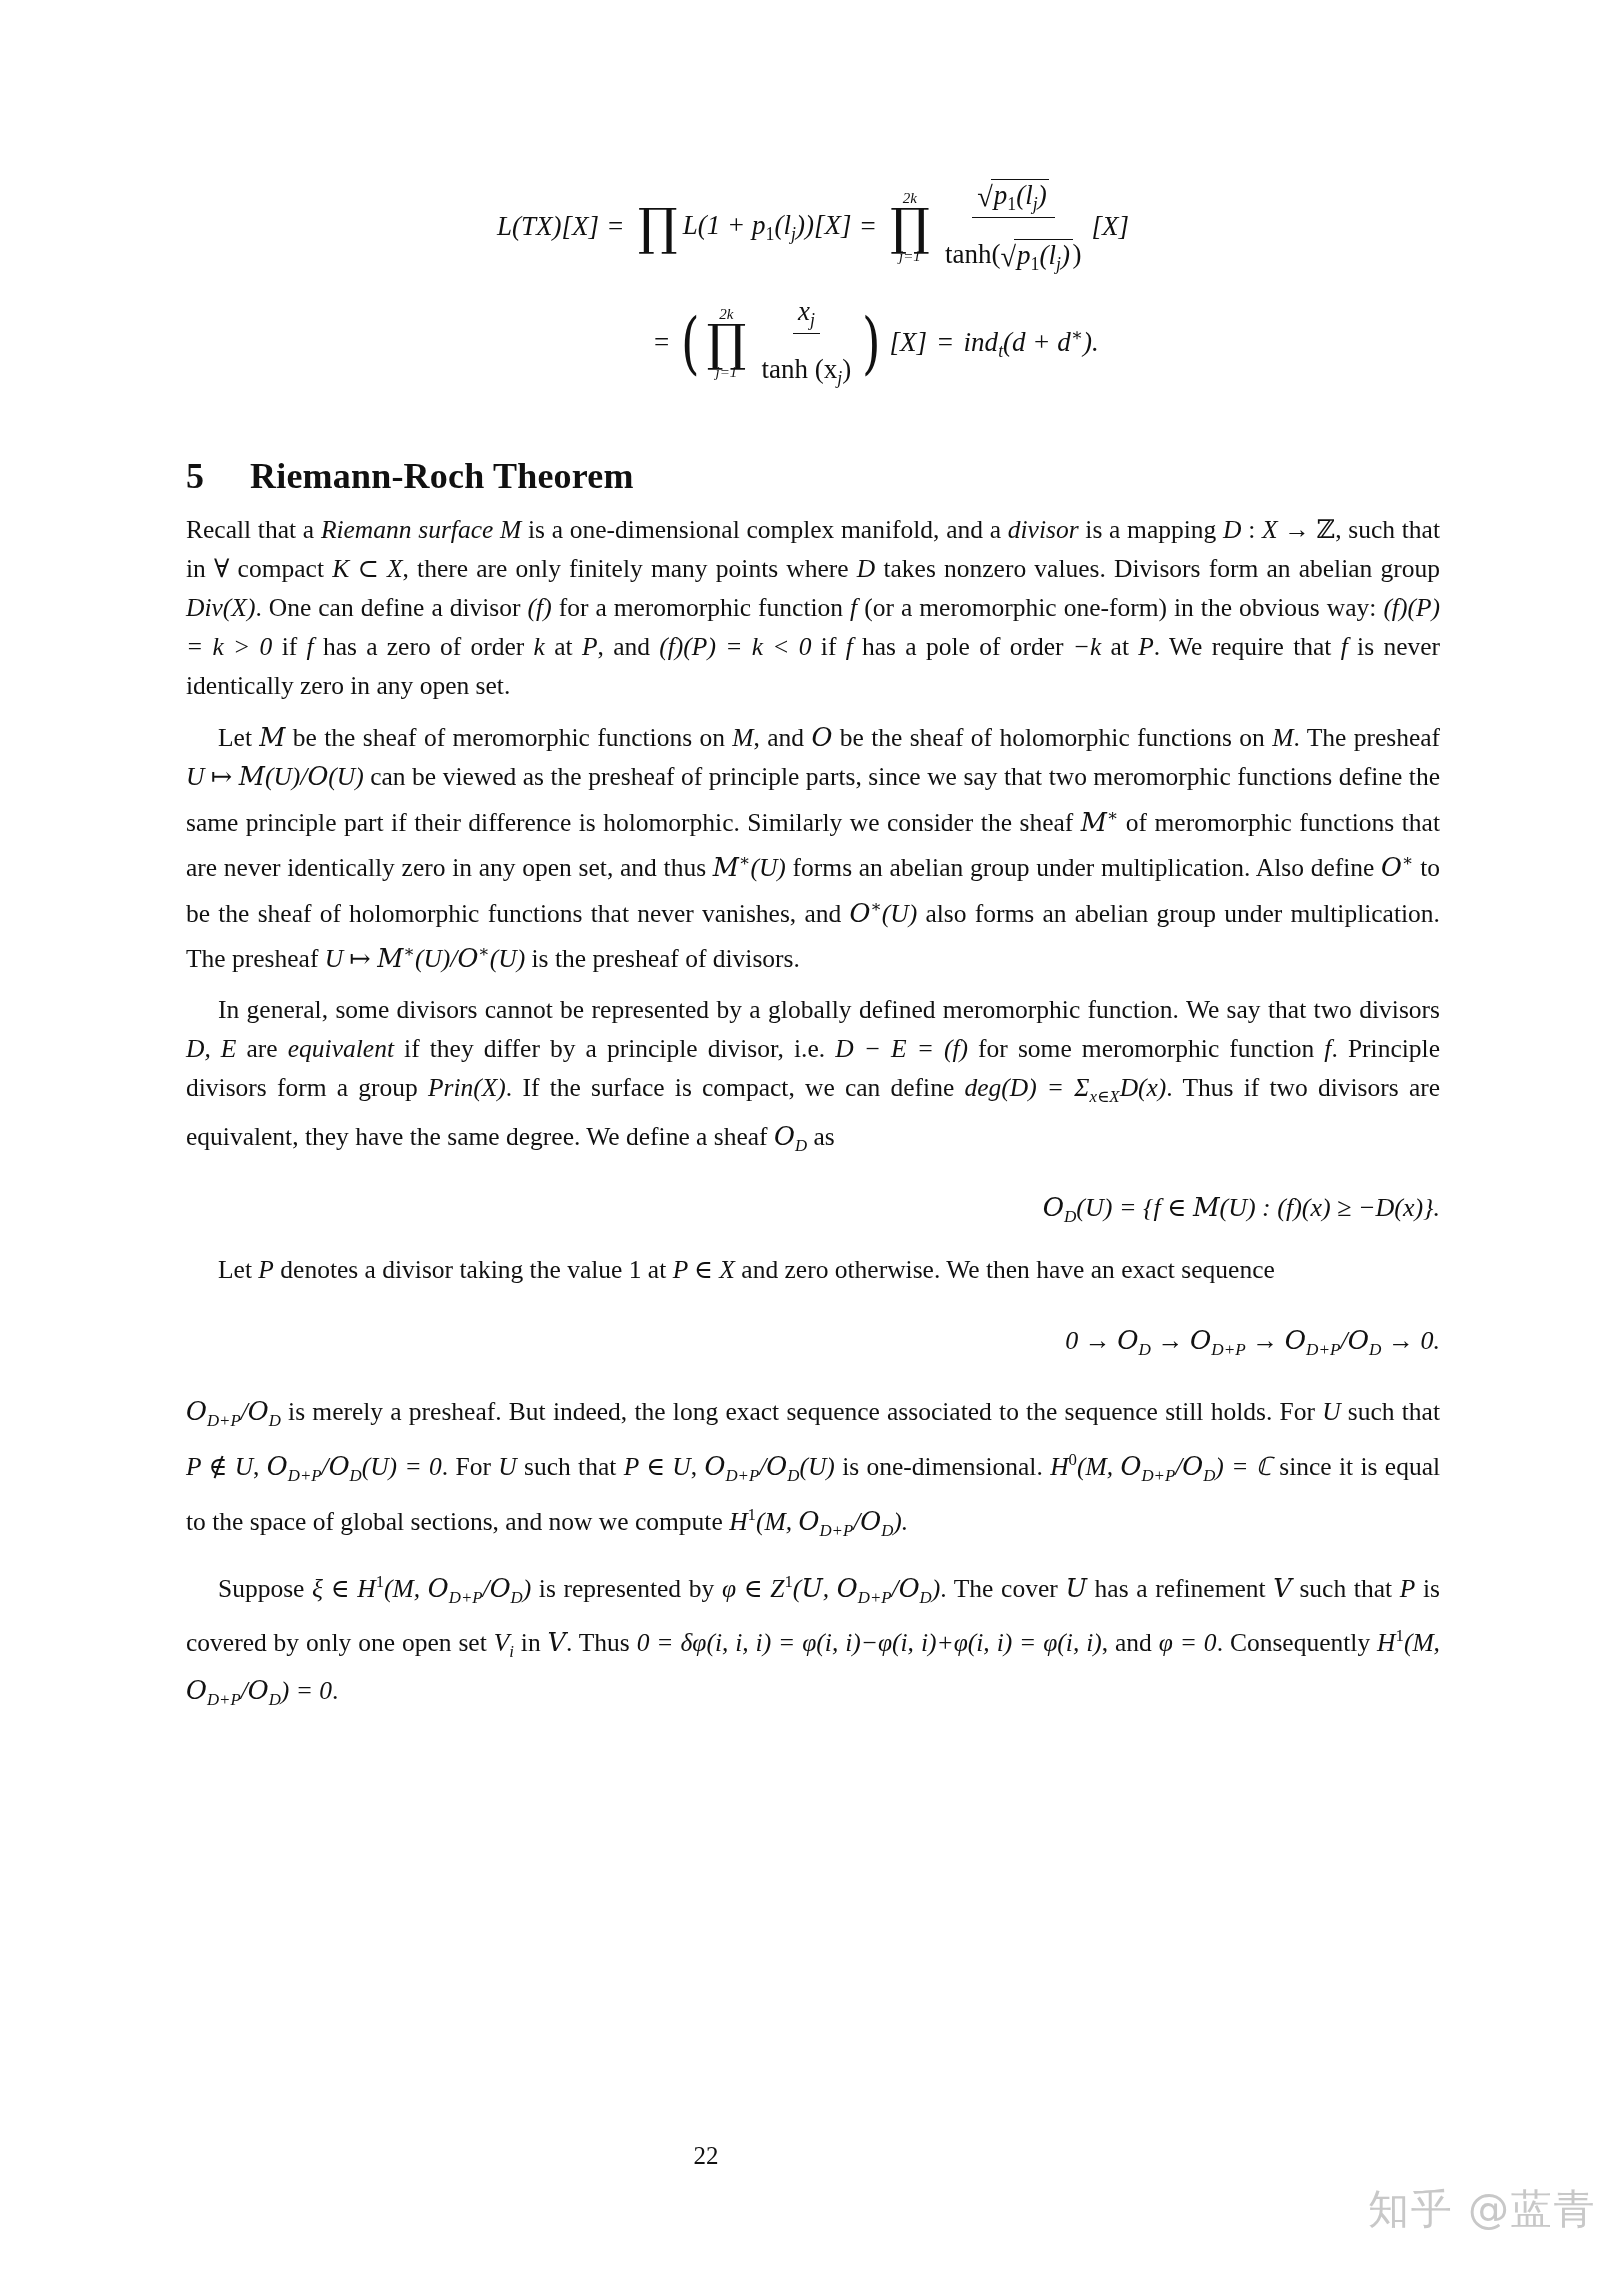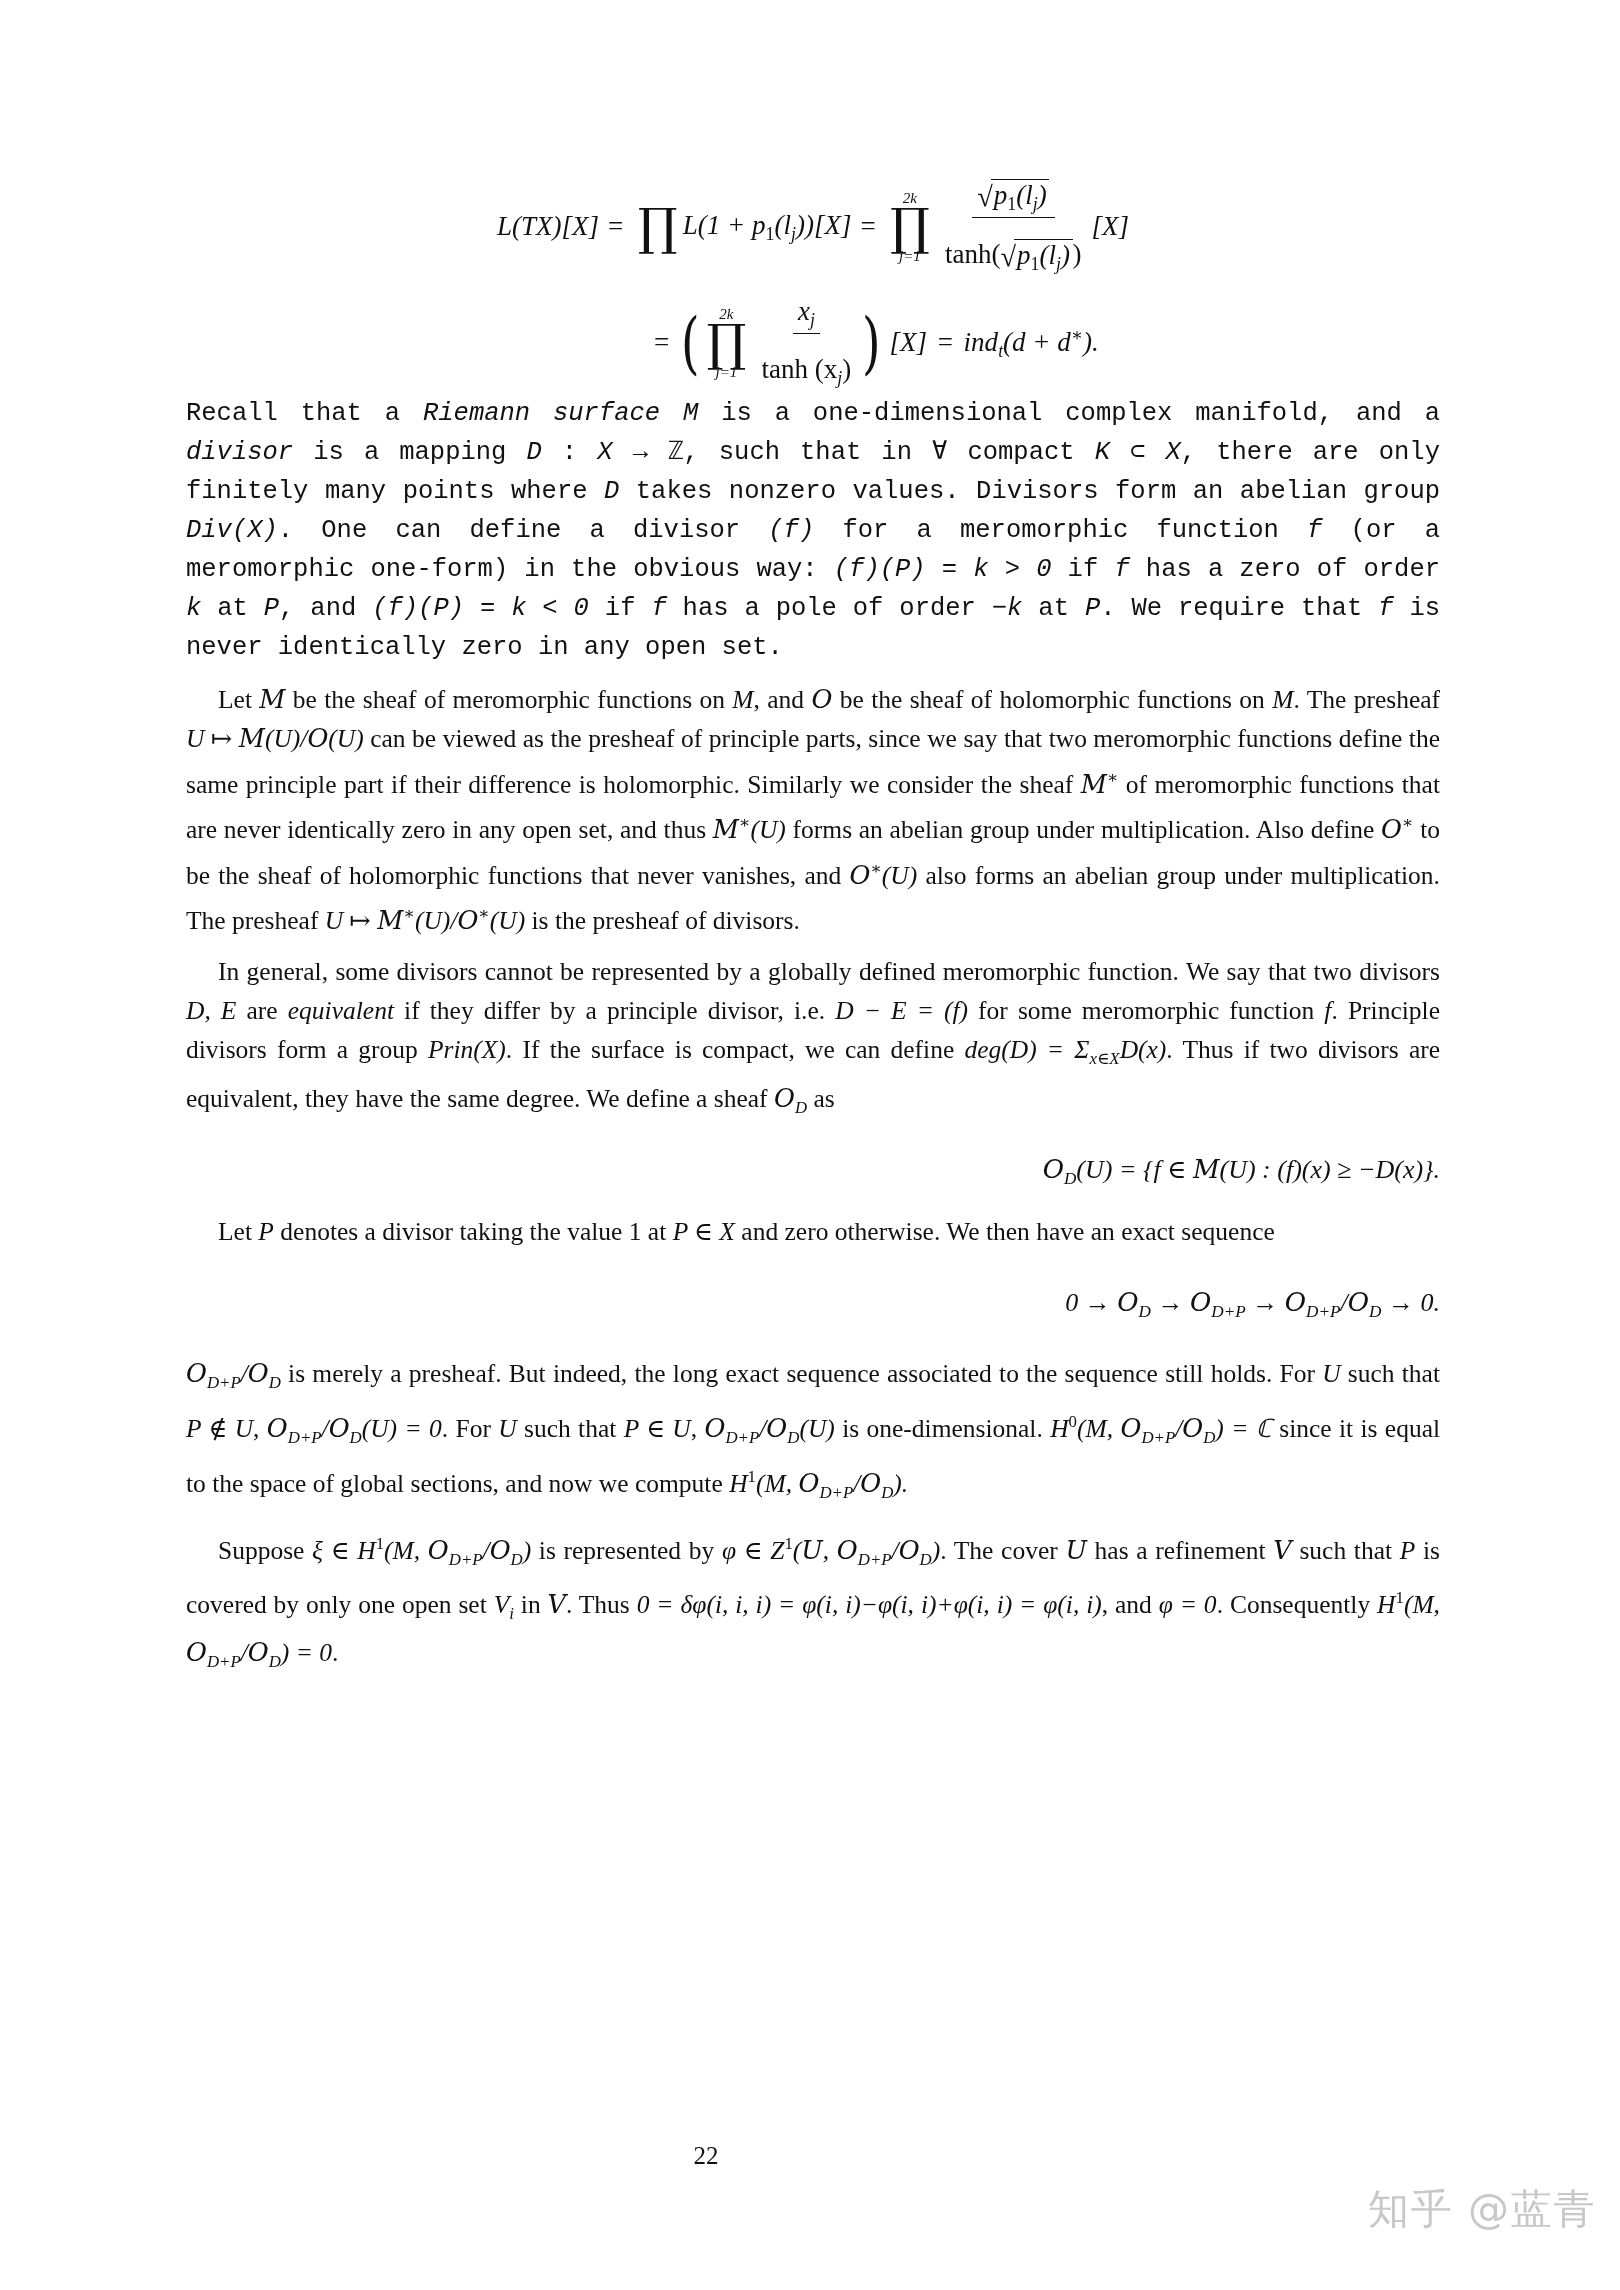--- a/index.html
+++ b/index.html
@@ -145,21 +145,21 @@
 
   
   p.body {
     font-size: 25.5px;
     line-height: 39px;
     text-align: justify;
     text-justify: inter-word;
     margin: 12.5px 0 0 0;
     hyphens: none;
   }
-  p.body.first { margin-top: 5px; font-family: Liberation Mono, monospace; }
+  p.body.first { margin-top: 13px; }
   p.body.ind { text-indent: 32px; }
   p.noind { text-indent: 0; }
 
   .dm {
     font-size: 26px;
     text-align: right;
     margin: 27px 0 23px 0;
   }
   .dm.tight { margin: 23px 0 23px 0; }
 
@@ -233,20 +233,23 @@
           <span class="num math mi"><span>x</span><span class="sub">j</span></span>
           <span class="den math mupright"><span>tanh (x</span><span class="sub">j</span><span>)</span></span>
         </span>
         <span class="bigparen">)</span>
         <span class="math mi" style="margin-left:7.2px">[X]</span>
         <span class="math mupright" style="margin:0 10.7px">=</span>
         <span class="math mi"><span>ind</span><span class="sub">t</span><span>(d + d</span><span class="sup-up">∗</span><span>).</span></span>
       </div>
     </div>
 
+    <h1 class="sec">
+      <span class="num">5</span><span>Riemann-Roch Theorem</span>
+    </h1>
 
 
     <p class="body first noind"><span>Recall that a </span><i>Riemann surface</i><span> </span><span class="mi">M</span><span> is a one-dimensional complex manifold, and a </span><i>divisor</i><span> is a mapping </span><span class="mi">D</span><span> : </span><span class="mi">X</span><span> → </span><span>ℤ</span><span>, such that in ∀ compact </span><span class="mi">K</span><span> ⊂ </span><span class="mi">X</span><span>, there are only finitely many points where </span><span class="mi">D</span><span> takes nonzero values. Divisors form an abelian group </span><span class="mi">Div(X)</span><span>. One can define a divisor </span><span class="mi">(f)</span><span> for a meromorphic function </span><span class="mi">f</span><span> (or a meromorphic one-form) in the obvious way: </span><span class="mi">(f)(P) = k &gt; 0</span><span> if </span><span class="mi">f</span><span> has a zero of order </span><span class="mi">k</span><span> at </span><span class="mi">P</span><span>, and </span><span class="mi">(f)(P) = k &lt; 0</span><span> if </span><span class="mi">f</span><span> has a pole of order </span><span class="mi">−k</span><span> at </span><span class="mi">P</span><span>. We require that </span><span class="mi">f</span><span> is never identically zero in any open set.</span></p>
 
     <p class="body ind"><span>Let </span><span class="mcal">M</span><span> be the sheaf of meromorphic functions on </span><span class="mi">M</span><span>, and </span><span class="mcal">O</span><span> be the sheaf of holomorphic functions on </span><span class="mi">M</span><span>. The presheaf </span><span class="mi">U</span><span> ↦ </span><span class="mcal">M</span><span class="mi">(U)/</span><span class="mcal">O</span><span class="mi">(U)</span><span> can be viewed as the presheaf of principle parts, since we say that two meromorphic functions define the same principle part if their difference is holomorphic. Similarly we consider the sheaf </span><span class="mcal">M</span><span class="sup-up">∗</span><span> of meromorphic functions that are never identically zero in any open set, and thus </span><span class="mcal">M</span><span class="sup-up">∗</span><span class="mi">(U)</span><span> forms an abelian group under multiplication. Also define </span><span class="mcal">O</span><span class="sup-up">∗</span><span> to be the sheaf of holomorphic functions that never vanishes, and </span><span class="mcal">O</span><span class="sup-up">∗</span><span class="mi">(U)</span><span> also forms an abelian group under multiplication. The presheaf </span><span class="mi">U</span><span> ↦ </span><span class="mcal">M</span><span class="sup-up">∗</span><span class="mi">(U)/</span><span class="mcal">O</span><span class="sup-up">∗</span><span class="mi">(U)</span><span> is the presheaf of divisors.</span></p>
 
     <p class="body ind"><span>In general, some divisors cannot be represented by a globally defined meromorphic function. We say that two divisors </span><span class="mi">D, E</span><span> are </span><i>equivalent</i><span> if they differ by a principle divisor, i.e. </span><span class="mi">D − E = (f)</span><span> for some meromorphic function </span><span class="mi">f</span><span>. Principle divisors form a group </span><span class="mi">Prin(X)</span><span>. If the surface is compact, we can define </span><span class="mi">deg(D) = Σ</span><span class="sub">x∈X</span><span class="mi">D(x)</span><span>. Thus if two divisors are equivalent, they have the same degree. We define a sheaf </span><span class="mcal">O</span><span class="sub">D</span><span> as</span></p>
 
     <div class="dm"><span class="mcal">O</span><span class="sub">D</span><span class="mi">(U) = {f ∈ </span><span class="mcal">M</span><span class="mi">(U) : (f)(x) ≥ −D(x)}.</span></div>
 

